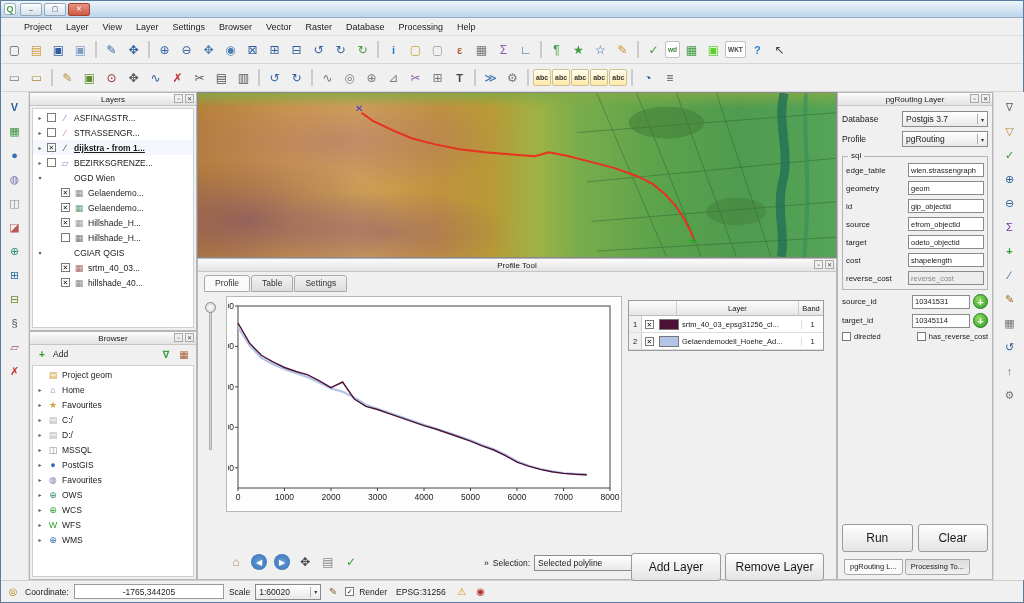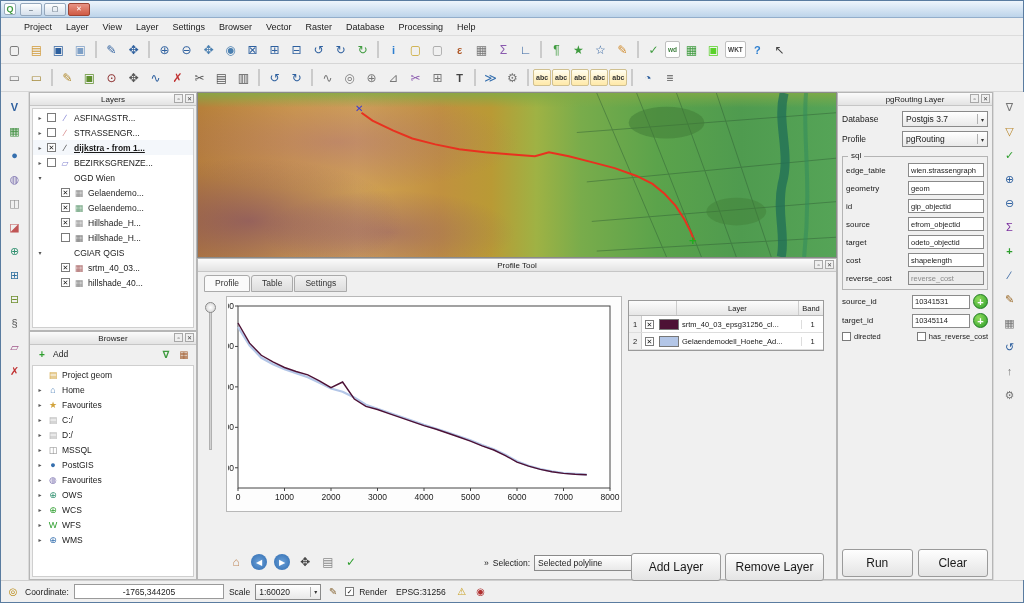--- a/index.html
+++ b/index.html
@@ -745,20 +745,25 @@
             <span>directed</span>
             <span class="gap"></span>
             <span class="cb"></span>
             <span>has_reverse_cost</span>
           </div>
           <div class="pgspacer"></div>
           <div class="btnrow">
             <span class="btn">Run</span>
             <span class="btn">Clear</span>
           </div>
+          <div class="btabs">
+
+          <span class="btab active">pgRouting L...</span>
+              <span class="btab">Processing To...</span>
+            </div>
         </div>
       </div>
     </div>
 
     <div class="vtb right">
 
         <span class="tb-icon" style="color: rgb(119, 119, 119);">∇</span>
 
         <span class="tb-icon" style="color: rgb(184, 134, 42);">▽</span>
 

